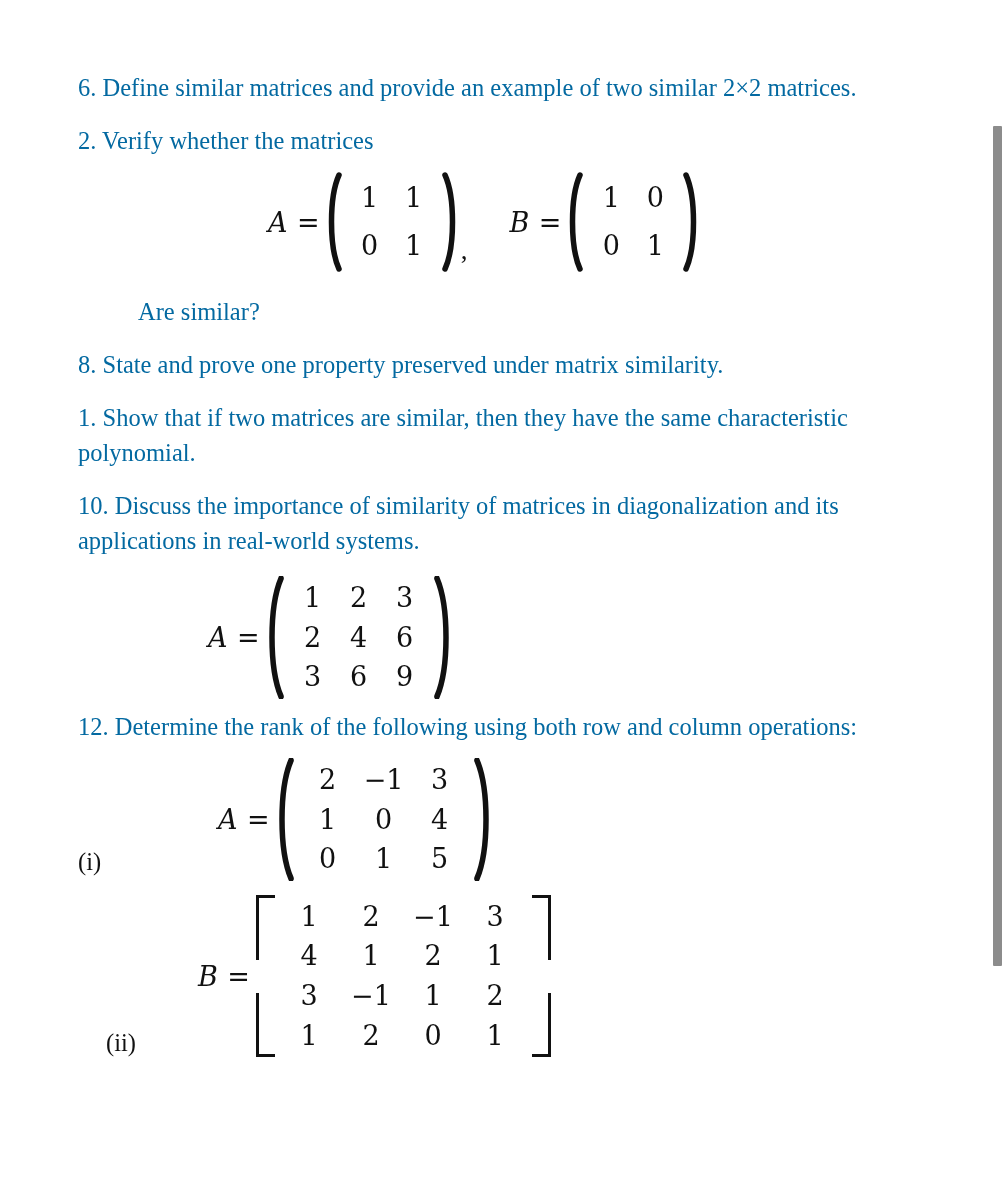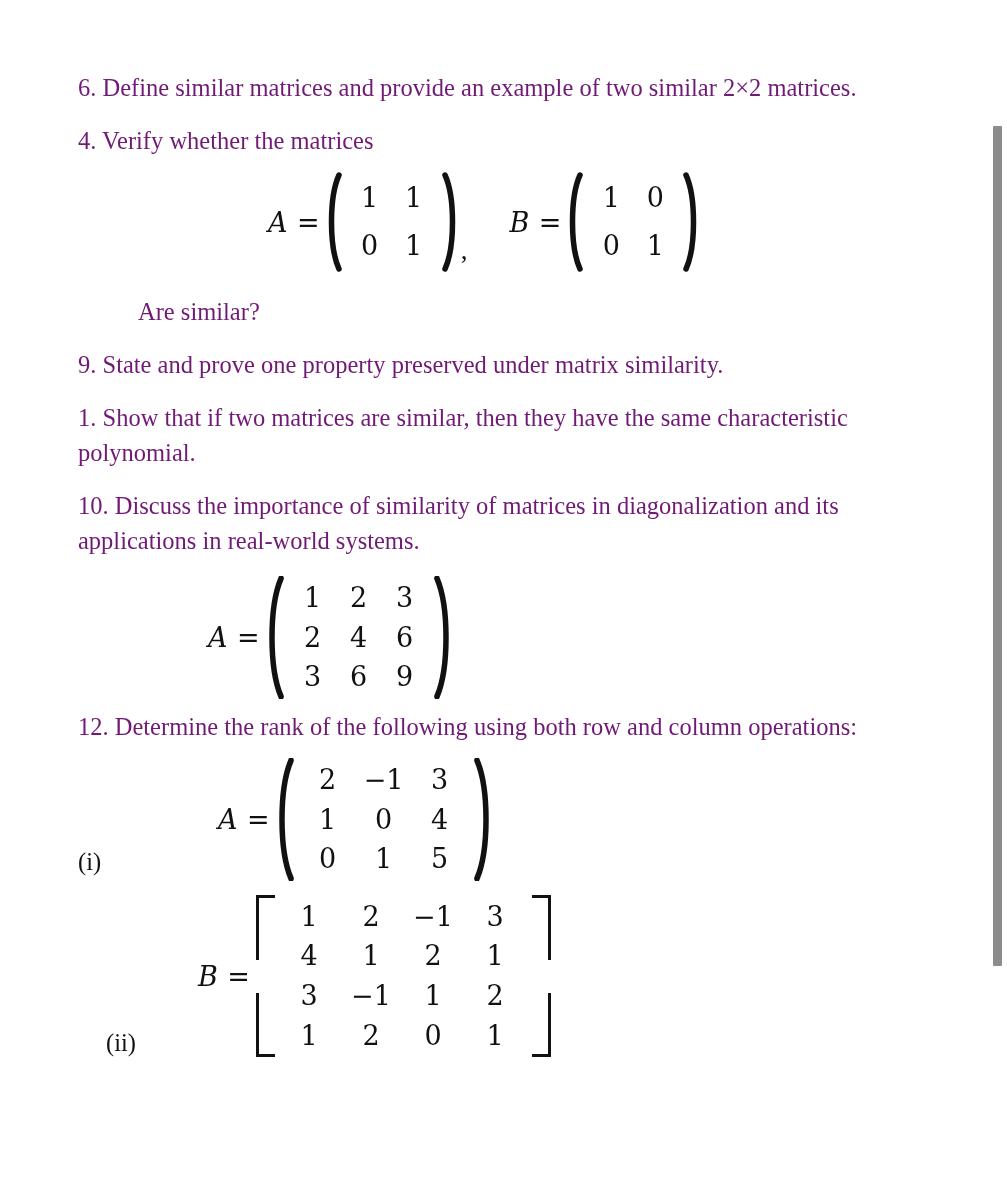--- a/index.html
+++ b/index.html
@@ -33,21 +33,21 @@
     top: 70px;
     width: 872px;
   }
 
   
   .para {
     font-size: 24.5px;
     line-height: 35px;
     margin: 0 0 18px 0;
     text-align: left;
-    color: #701a75;
+    color: #0369a1;
   }
   .para.tight { margin-bottom: 14px; }
   .para.indent { padding-left: 60px; }
   .mathrow {
     display: flex;
     align-items: center;
     justify-content: flex-start;
   }
 
   .mvar {
@@ -157,21 +157,21 @@
 </style>
 </head>
 <body>
 
 <div id="page">
 
   <div id="content">
 
     <p class="para">6. Define similar matrices and provide an example of two similar 2×2 matrices.</p>
 
-    <p class="para tight">4. Verify whether the matrices</p>
+    <p class="para tight">2. Verify whether the matrices</p>
 
     <div class="block" style="margin: 6px 0 4px 0;">
       <div class="mathrow" style="padding-left: 190px;">
 
         <span class="mvar">A</span>
         <span class="meq">=</span>
         <span class="matrix">
           <span class="delim" style="width:16px;">
             <svg viewBox="0 0 16 100" preserveAspectRatio="none">
               <path d="M 13 3 C 3 25, 3 75, 13 97"></path>
@@ -209,21 +209,21 @@
             <svg viewBox="0 0 16 100" preserveAspectRatio="none">
               <path d="M 3 3 C 13 25, 13 75, 3 97"></path>
             </svg>
           </span>
         </span>
       </div>
     </div>
 
     <p class="para indent" style="margin-top: 22px;">Are similar?</p>
 
-    <p class="para">9. State and prove one property preserved under matrix similarity.</p>
+    <p class="para">8. State and prove one property preserved under matrix similarity.</p>
 
     <p class="para">1. Show that if two matrices are similar, then they have the same characteristic polynomial.</p>
 
     <p class="para">10. Discuss the importance of similarity of matrices in diagonalization and its applications in real-world systems.</p>
 
 
     <div class="block" style="margin: 4px 0 10px 0;">
       <div class="mathrow" style="padding-left: 130px;">
         <span class="mvar">A</span>
         <span class="meq">=</span>

